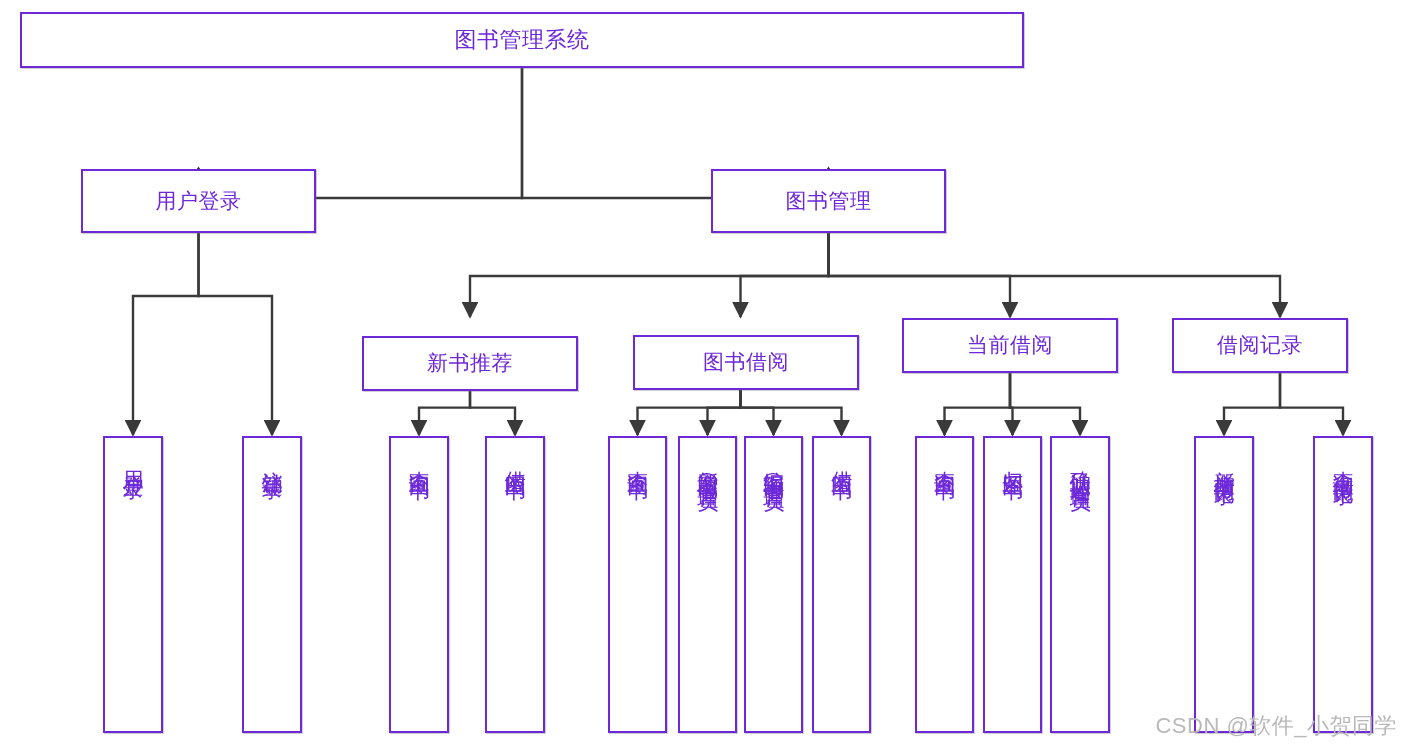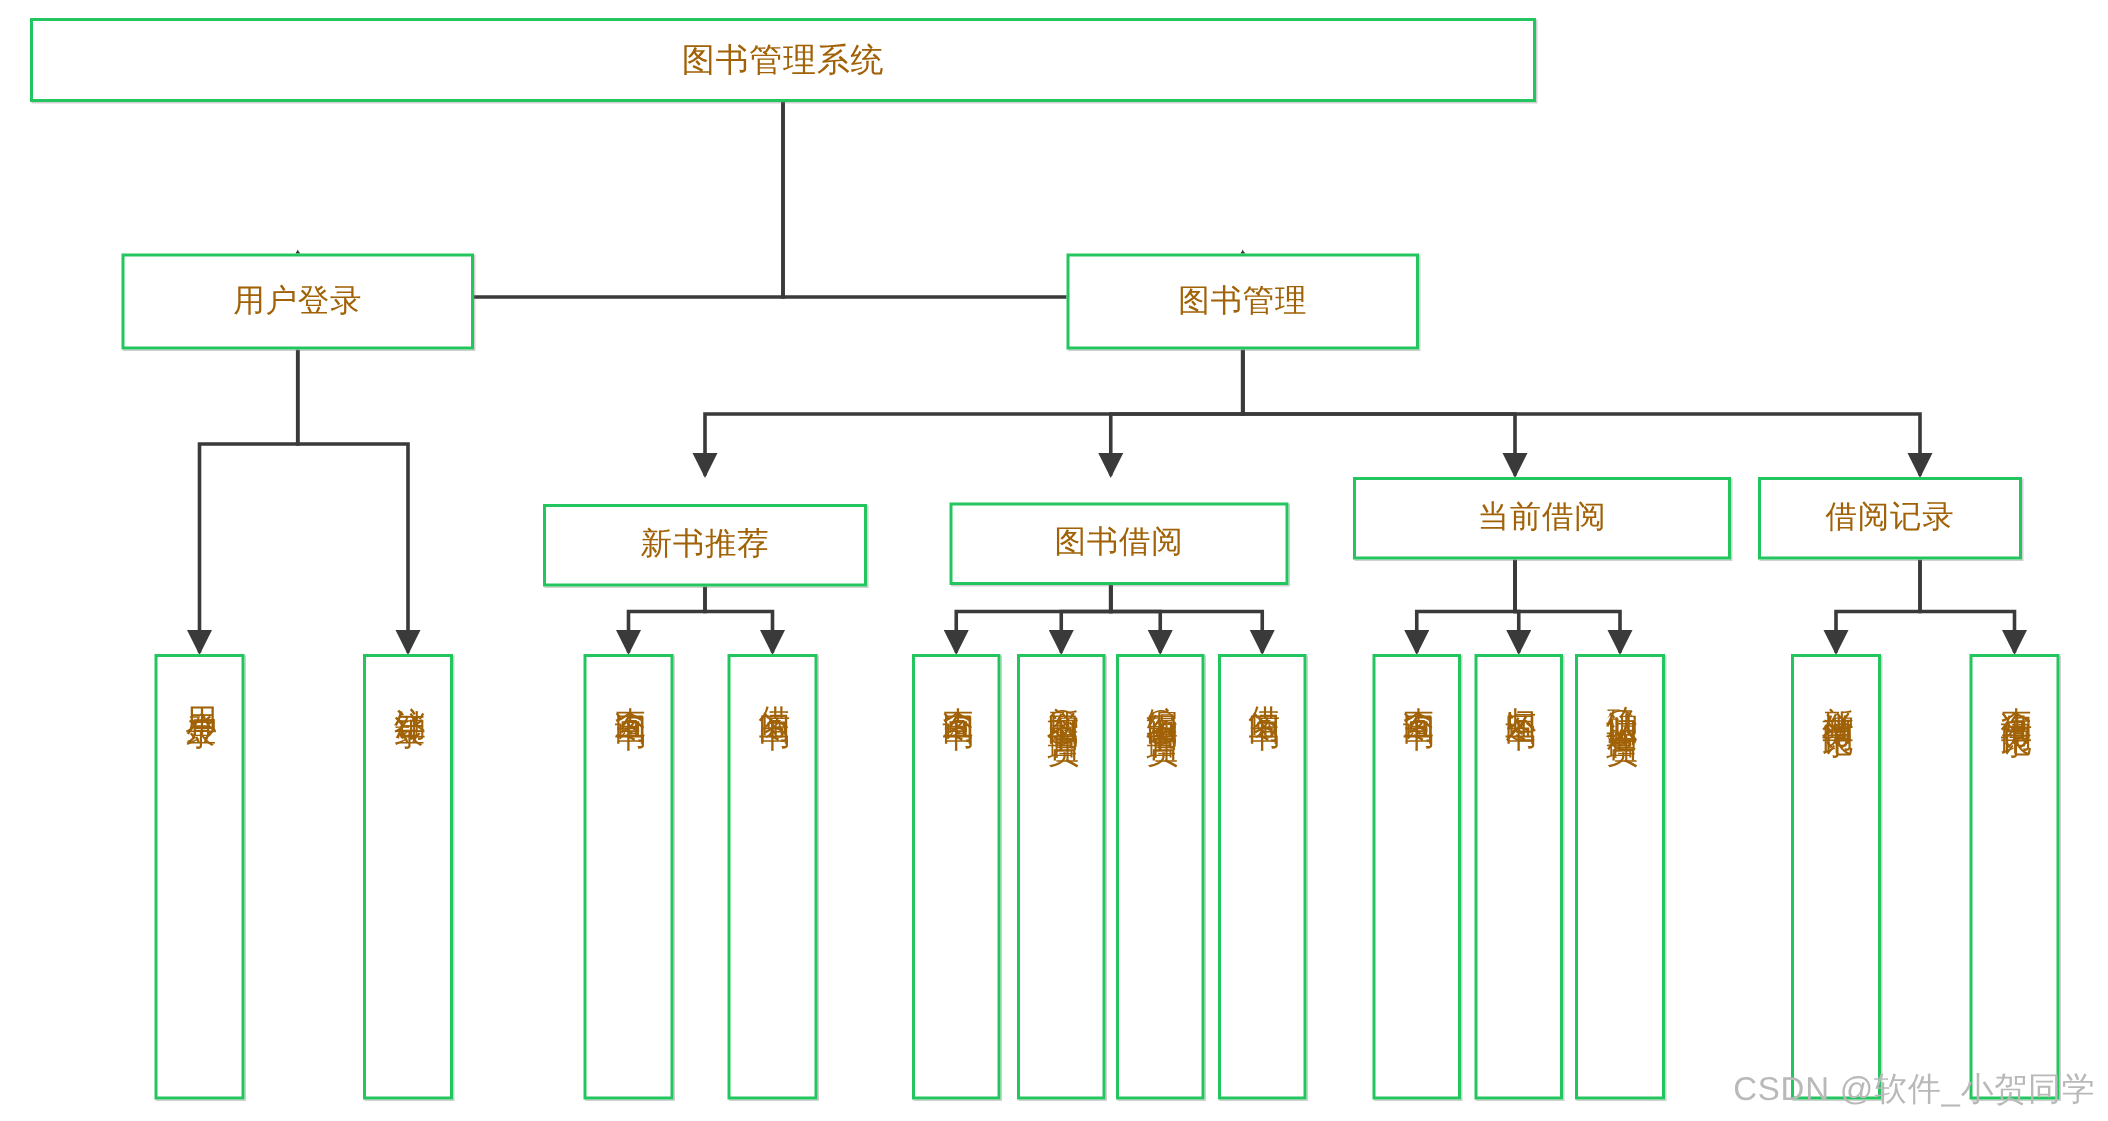--- a/index.html
+++ b/index.html
@@ -21,26 +21,26 @@
     position: absolute;
     left: 0;
     top: 0;
     width: 1405px;
     height: 747px;
     pointer-events: none;
   }
   .node {
     position: absolute;
     box-sizing: border-box;
-    border: 2px solid #22c55e;
+    border: 2px solid #6d28d9;
     background: #ffffff;
     display: flex;
     align-items: center;
     justify-content: center;
-    color: #a16207;
+    color: #6d28d9;
     box-shadow: 1px 1px 0 rgba(120,120,120,0.35);
   }
   .node .label {
     display: block;
     text-align: center;
     line-height: 1.18;
     letter-spacing: 0.5px;
     white-space: nowrap;
   }
   
@@ -118,21 +118,21 @@
   <div class="node horiz" style="left: 711px; top: 169px; width: 235px; height: 64px;">
     <span class="label">图书管理</span>
   </div>
 
   <div class="node horiz" style="left: 362px; top: 336px; width: 216px; height: 55px;">
     <span class="label">新书推荐</span>
   </div>
   <div class="node horiz" style="left: 633px; top: 335px; width: 226px; height: 55px;">
     <span class="label">图书借阅</span>
   </div>
-  <div class="node horiz" style="left: 902px; top: 318px; width: 252px; height: 55px;">
+  <div class="node horiz" style="left: 902px; top: 318px; width: 216px; height: 55px;">
     <span class="label">当前借阅</span>
   </div>
   <div class="node horiz" style="left: 1172px; top: 318px; width: 176px; height: 55px;">
     <span class="label">借阅记录</span>
   </div>
 
   <div class="node vert" style="left: 103px; top: 436px; width: 60px; height: 297px;">
     <span class="label">用户登录</span>
   </div>
   <div class="node vert" style="left: 242px; top: 436px; width: 60px; height: 297px;">

